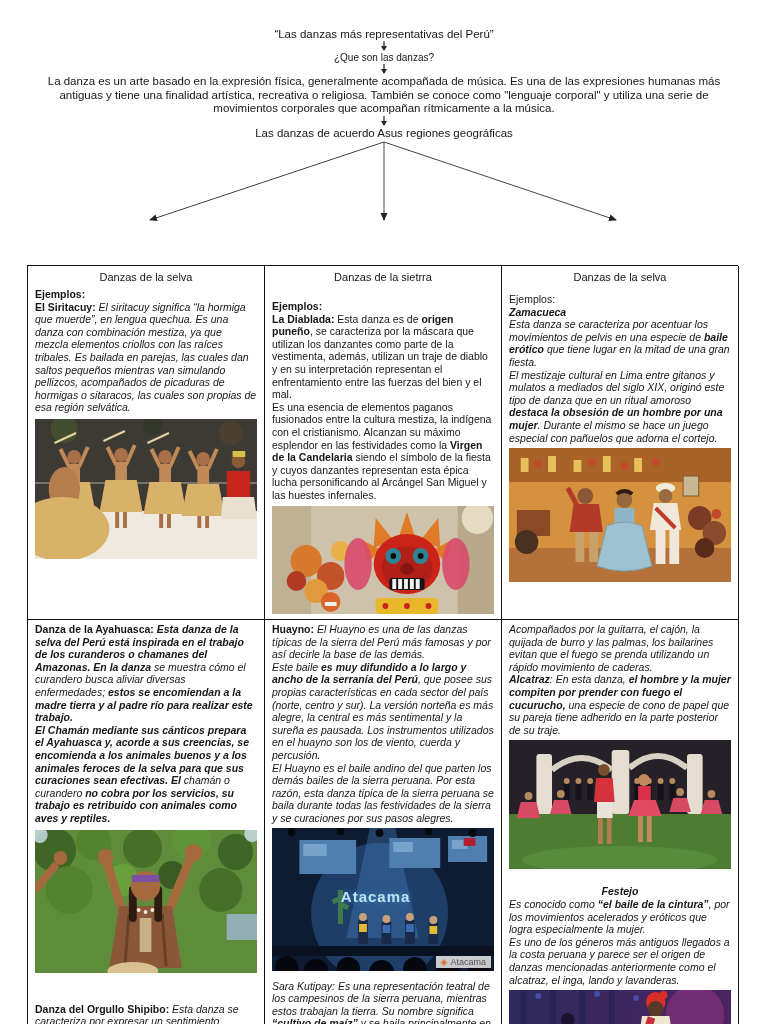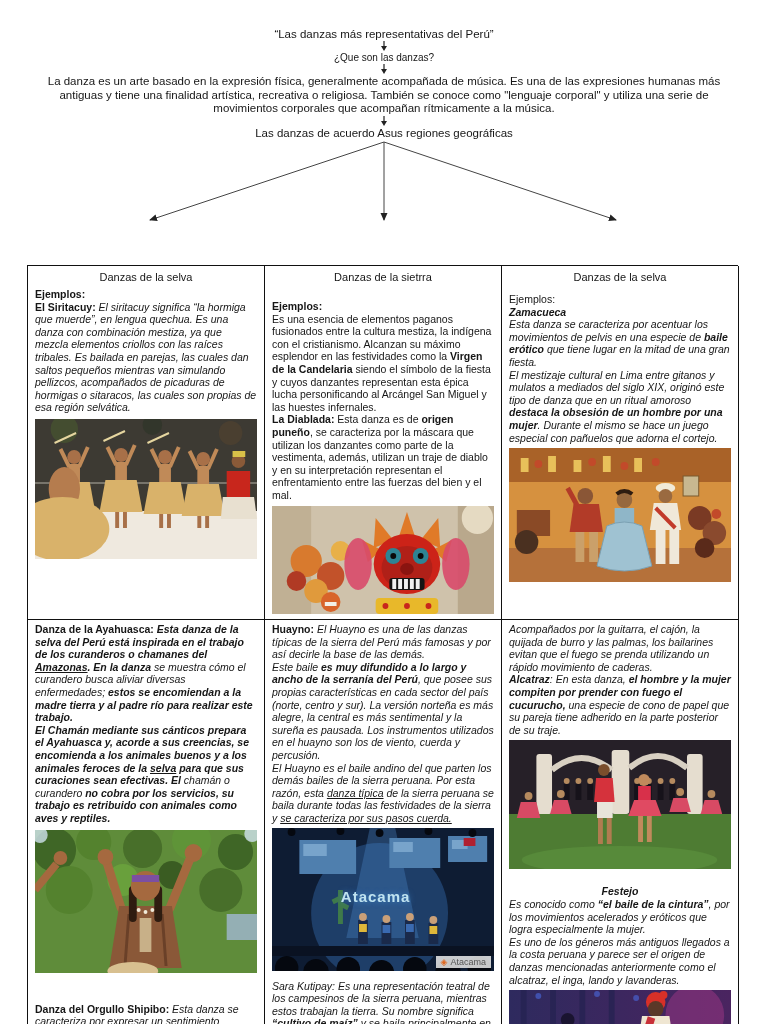--- a/index.html
+++ b/index.html
@@ -19,21 +19,21 @@
   .cell{border-right:1.5px solid #111;border-bottom:1.5px solid #111;box-sizing:border-box;
         padding:3px 7px 0 7px;overflow:hidden;background:#fff;}
   .cell.r1{height:354px;}
   .cell.r2{height:435px;border-bottom:none;}
   .cell h3{font-size:11px;font-weight:400;text-align:center;margin:2px 0 5px 0;}
   .cell h3.gap-lg{margin-bottom:17px;}
   .cell h3.gap-md{margin-bottom:10px;}
   .rich p{margin:0;font-size:10.5px;line-height:12.6px;}
   .st-b{font-weight:700;}
   .st-i{font-style:italic;}
-  .st-u{text-decoration:underline;}
+  .st-u{}
   figure{margin:0;text-align:right;}
   .photo{position:relative;width:100%;overflow:hidden;}
   .photo svg{display:block;width:100%;}
   .mt5{margin-top:5px;} .mt4{margin-top:4px;} .mt3{margin-top:3px;}
   .rich.after-photo-lg{margin-top:30px;}
   .rich.after-photo-sm{margin-top:9px;}
   .festejo-head p{font-weight:700;font-style:italic;margin-top:16px;text-align:center;}
   
   .stage-text{position:absolute;left:31%;top:42%;color:#bfe3f0;font-size:15px;font-weight:700;
               letter-spacing:1px;text-shadow:0 0 6px #3a7ec0;}
@@ -141,22 +141,22 @@
           <circle cx="208" cy="42" r="7" fill="#8a5a38"></circle>
             <rect x="202" y="32" width="13" height="6" fill="#d8c048"></rect>
         </svg>
       </figure>
     </section>
 
     <section class="cell r1">
       <h3 class="gap-lg">Danzas de la sietrra</h3>
       <div class="rich">
           <p><span class="st-b">Ejemplos:</span></p>
+          <p><span class="st-b">La Diablada: </span><span>Esta danza es de </span><span class="st-b">origen puneño</span><span>, se caracteriza por la máscara que utilizan los danzantes como parte de la vestimenta, además, utilizan un traje de diablo y en su interpretación representan el enfrentamiento entre las fuerzas del bien y el mal.</span></p>
           <p><span>Es una esencia de elementos paganos fusionados entre la cultura mestiza, la indígena con el cristianismo. Alcanzan su máximo esplendor en las festividades como la </span><span class="st-b">Virgen de la Candelaria</span><span> siendo el símbolo de la fiesta y cuyos danzantes representan esta épica lucha personificando al Arcángel San Miguel y las huestes infernales.</span></p>
-          <p><span class="st-b">La Diablada: </span><span>Esta danza es de </span><span class="st-b">origen puneño</span><span>, se caracteriza por la máscara que utilizan los danzantes como parte de la vestimenta, además, utilizan un traje de diablo y en su interpretación representan el enfrentamiento entre las fuerzas del bien y el mal.</span></p>
         </div>
       <figure class="photo mt4">
         <svg viewBox="0 0 227 108" width="227" height="108" preserveAspectRatio="none">
           <rect width="227" height="108" fill="#cfc2ab"></rect>
           <rect width="40" height="108" fill="#bcab8e" opacity=".8"></rect>
             <rect x="190" width="37" height="108" fill="#b3a184" opacity=".8"></rect>
           <circle cx="210" cy="12" r="16" fill="#f0e6d0" opacity=".8"></circle>
           <circle cx="35" cy="55" r="16" fill="#d87a2e"></circle>
             <circle cx="60" cy="70" r="14" fill="#c2522a"></circle>
             <circle cx="45" cy="85" r="12" fill="#e09a3c"></circle>
@@ -292,21 +292,21 @@
       </figure>
       <div class="rich after-photo-lg">
           <p><span class="st-b">Danza del Orgullo Shipibo: </span><span class="st-i">Esta danza se caracteriza por expresar un sentimiento religioso que al mismo tiempo es “mágico”. Las danzantes imponen su belleza mientras que el</span></p>
         </div>
     </section>
 
     <section class="cell r2">
       <div class="rich">
           <p><span class="st-b">Huayno: </span><span class="st-i">El Huayno es una de las danzas típicas de la sierra del Perú más famosas y por así decirle la base de las demás.</span></p>
           <p><span class="st-i">Este baile </span><span class="st-b st-i">es muy difundido a lo largo y ancho de la serranía del Perú</span><span class="st-i">, que posee sus propias características en cada sector del país (norte, centro y sur). La versión norteña es más alegre, la central es más sentimental y la sureña es pausada. Los instrumentos utilizados en el huayno son los de viento, cuerda y percusión.</span></p>
-          <p><span class="st-i">El Huayno es el baile andino del que parten los demás bailes de la sierra peruana. Por esta razón, esta </span><span class="st-i st-u">danza típica</span><span class="st-i"> de la sierra peruana se baila durante todas las festividades de la sierra y </span><span class="st-i st-u">se caracteriza por sus pasos cuerda.</span></p>
+          <p><span class="st-i">El Huayno es el baile andino del que parten los demás bailes de la sierra peruana. Por esta razón, esta </span><span class="st-i st-u">danza típica</span><span class="st-i"> de la sierra peruana se baila durante todas las festividades de la sierra y </span><span class="st-i st-u">se curaciones por sus pasos alegres.</span></p>
         </div>
       <figure class="photo mt3">
         <svg viewBox="0 0 227 143" width="227" height="143" preserveAspectRatio="none">
           <rect width="227" height="143" fill="#0e1c33"></rect>
           <circle cx="110" cy="85" r="70" fill="#2e5f9e" opacity=".5"></circle>
           <path d="M100,0 L126,0 L150,110 L76,110 Z" fill="#4a86c8" opacity=".35"></path>
           <g fill="#4f7fae">
               <rect x="28" y="12" width="58" height="34"></rect>
               <rect x="120" y="10" width="52" height="30"></rect>
               <rect x="180" y="8" width="40" height="26"></rect>

